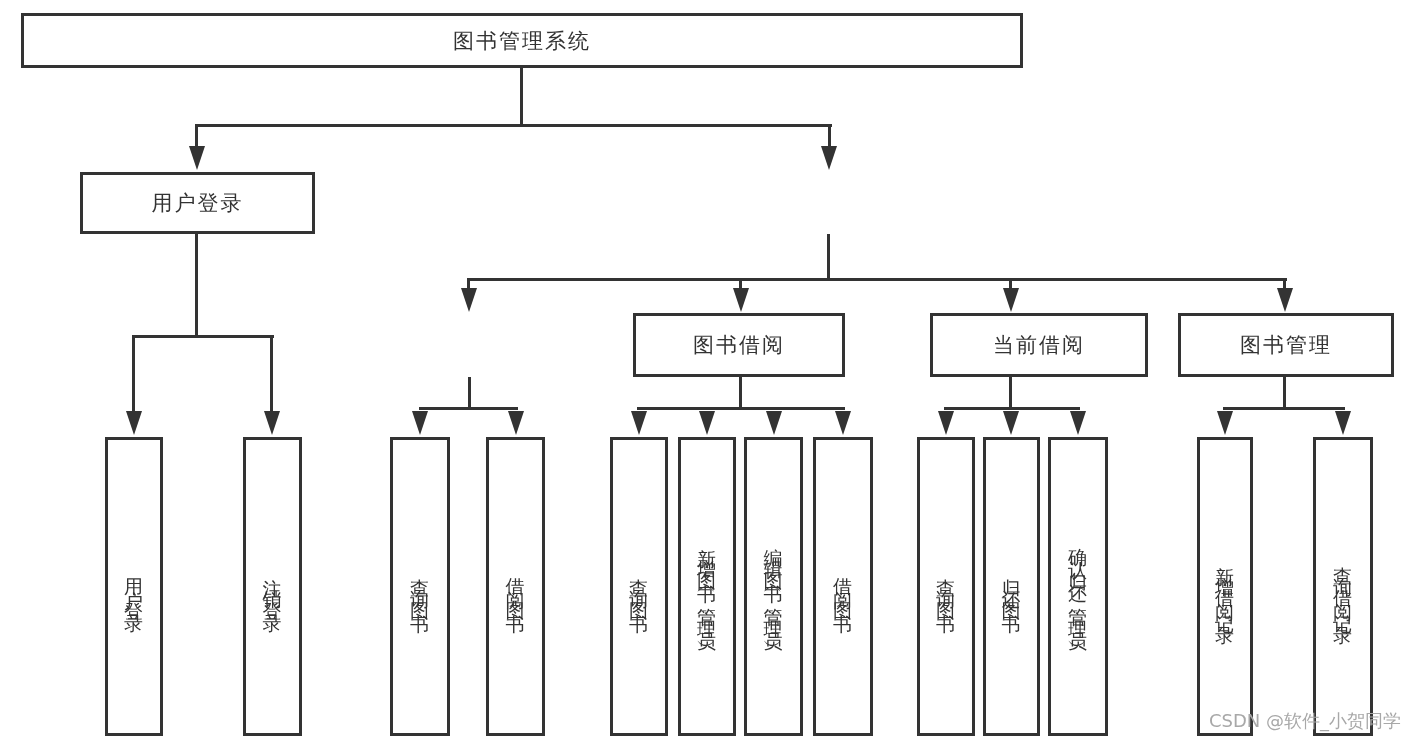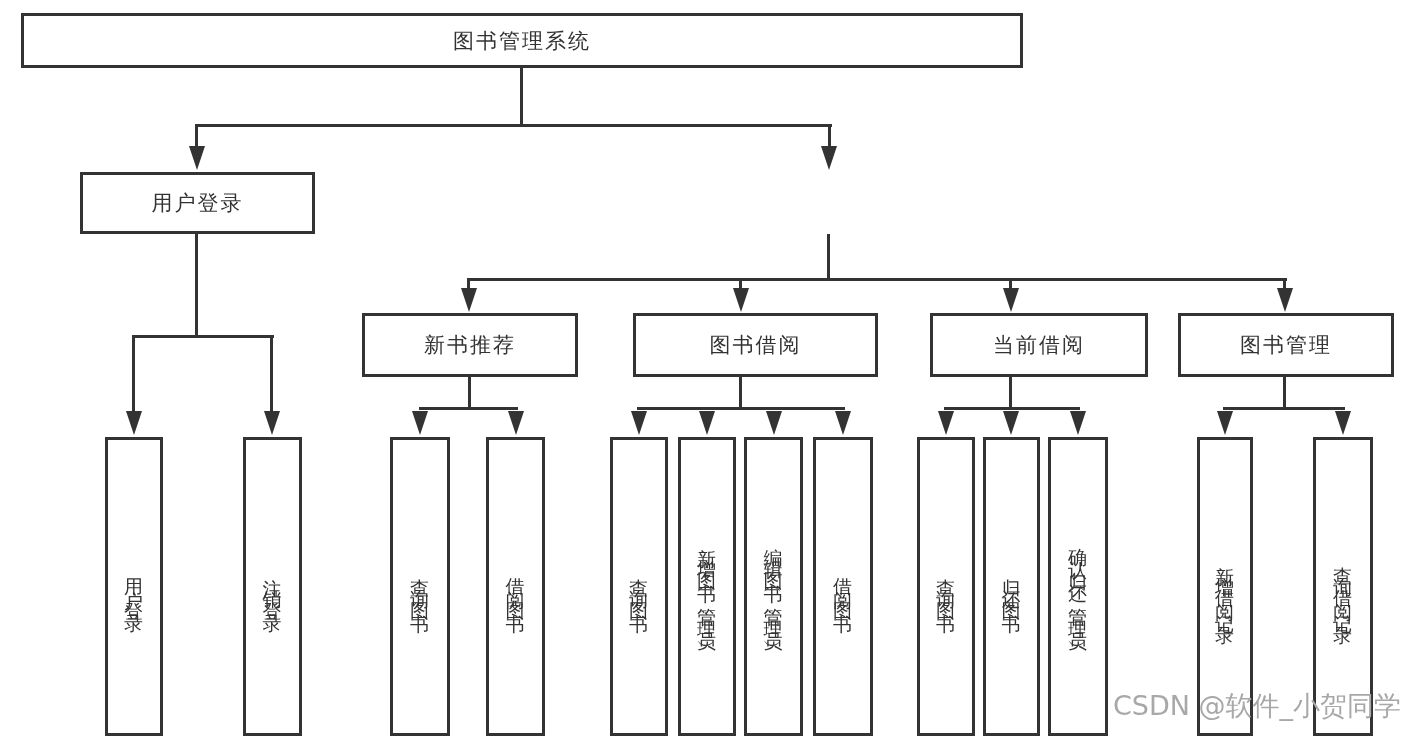--- a/index.html
+++ b/index.html
@@ -39,44 +39,41 @@
   }
   .ln{position:absolute;background:var(--line);}
   .ar{
     position:absolute;width:0;height:0;
     border-left:8px solid transparent;
     border-right:8px solid transparent;
     border-top:24px solid var(--line);
   }
   .wm{
     position:absolute;
-    right:4px;top:688px;
-    font-size:27px;
+    right:4px;top:709px;
+    font-size:18px;
     color:var(--wm);
     z-index:5;
     white-space:nowrap;
   }
 </style>
 </head>
 <body>
 
 <div class="canvas">
 
   <div class="box h" style="left:21px;top:13px;width:1002px;height:55px">
     <span class="lbl">图书管理系统</span>
   </div>
 
   <div class="box h" style="left:80px;top:172px;width:235px;height:62px">
     <span class="lbl">用户登录</span>
   </div>
 
-  <div class="box h" style="left:362px;top:313px;width:216px;height:64px">
-    <span class="lbl">新书推荐</span>
-  </div>
-  <div class="box h" style="left:633px;top:313px;width:245px;height:64px">
+  <div class="box h" style="left:633px;top:313px;width:212px;height:64px">
     <span class="lbl">图书借阅</span>
   </div>
   <div class="box h" style="left:930px;top:313px;width:218px;height:64px">
     <span class="lbl">当前借阅</span>
   </div>
   <div class="box h" style="left:1178px;top:313px;width:216px;height:64px">
     <span class="lbl">图书管理</span>
   </div>
 
   <div class="box v" style="left:105px;top:437px;width:58px;height:299px">

